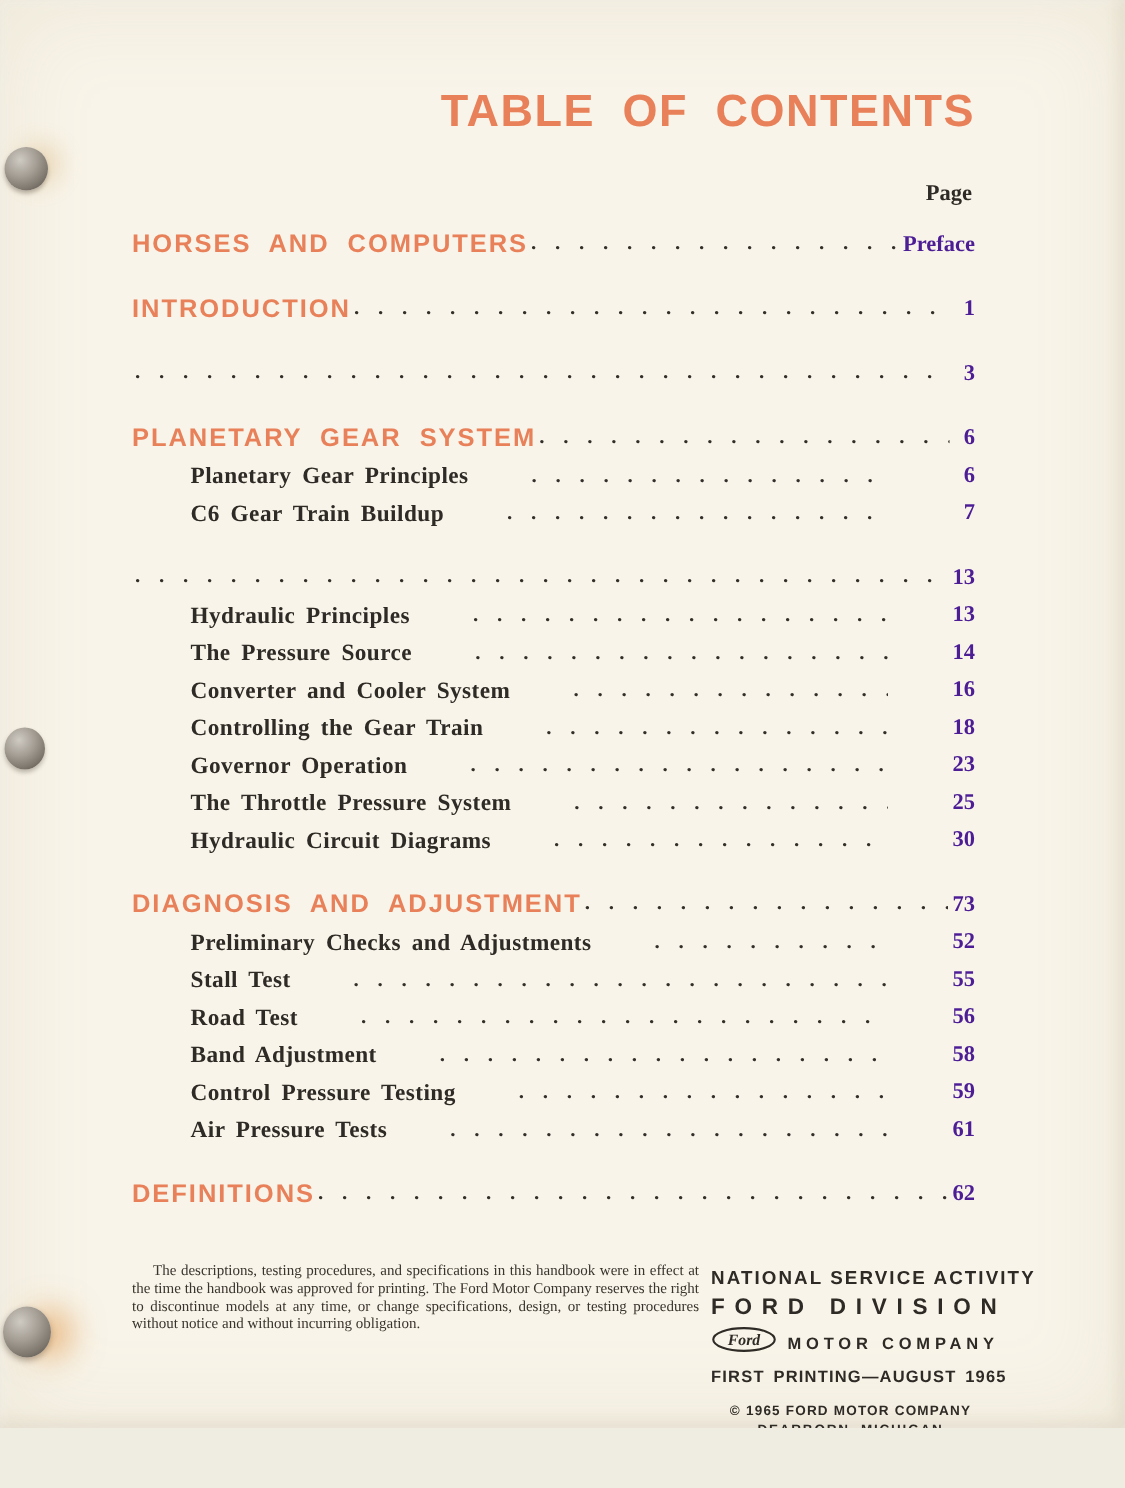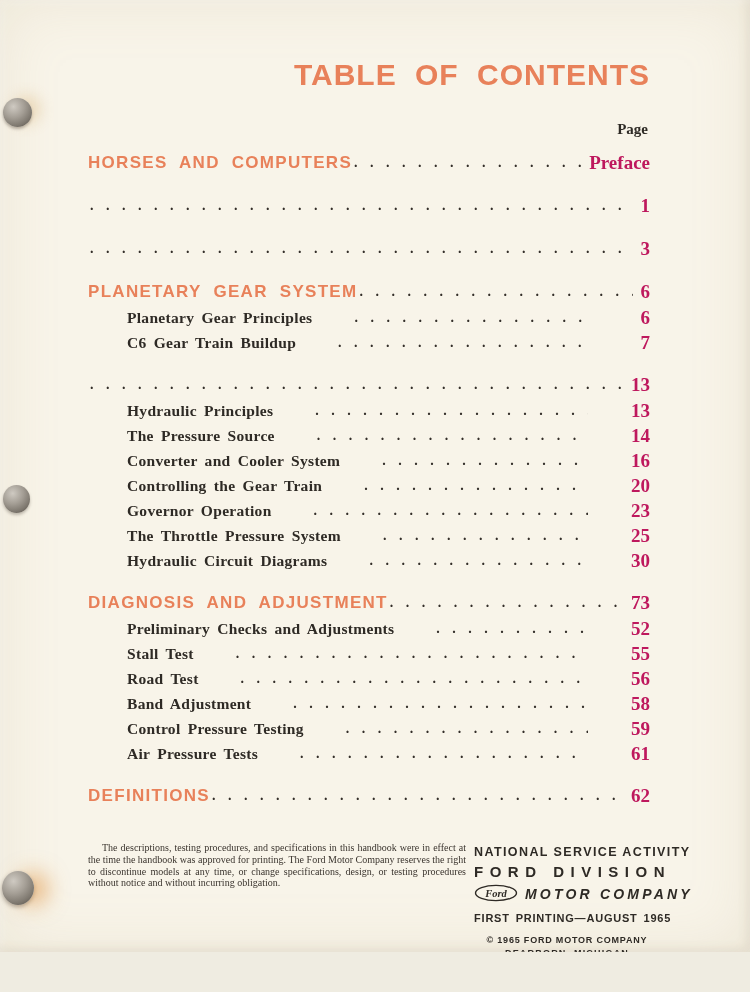--- a/index.html
+++ b/index.html
@@ -93,24 +93,24 @@
     font-family: "Liberation Serif", serif;
     font-weight: bold;
     font-size: 14px;
     letter-spacing: 4.5px;
     color: #332e29;
   }
   .toc-page {
     flex: 0 0 auto;
     font-family: "Liberation Serif", serif;
     font-weight: bold;
-    font-size: 19px;
+    font-size: 15px;
     text-align: right;
     min-width: 14px;
-    color: #be185d;
+    color: #4c1d95;
   }
 
   
   .disclaimer {
     position: absolute;
     left: 88px; top: 842px;
     width: 378px;
     font-family: "Liberation Serif", serif;
     font-size: 10px;
     line-height: 11.8px;
@@ -122,21 +122,21 @@
     position: absolute;
     left: 474px; top: 845px;
     width: 186px;
     font-family: "Liberation Sans", sans-serif;
     font-weight: bold;
     color: #2e2a25;
   }
   .pub-line1 { font-size: 12.5px; letter-spacing: 1.4px; white-space: nowrap; }
   .pub-line2 { font-size: 15px; letter-spacing: 6.5px; white-space: nowrap; margin-top: 4px; }
   .pub-line3 { display: flex; align-items: flex-end; margin-top: 4px; }
-  .pub-line3 .pub-company { font-size: 14px; letter-spacing: 3.2px; margin-left: 7px; white-space: nowrap; font-style: italic; }
+  .pub-line3 .pub-company { font-size: 11px; letter-spacing: 3.2px; margin-left: 7px; white-space: nowrap; }
   .ford-logo { flex: 0 0 auto; }
   .pub-printing { font-size: 11px; letter-spacing: 0.8px; word-spacing: 2px; margin-top: 10px; text-align: center; white-space: nowrap; }
   .pub-copyright { font-size: 9px; letter-spacing: 0.8px; margin-top: 11px; text-align: center; white-space: nowrap; }
   .pub-location { font-size: 9px; letter-spacing: 1.2px; margin-top: 3px; text-align: center; white-space: nowrap; }
 </style>
 </head>
 <body>
 
 <div class="page">
 
@@ -147,20 +147,21 @@
   <div class="toc-title">TABLE OF CONTENTS</div>
   <div class="page-col-label">Page</div>
 
   <div class="toc-list">
       <div class="toc-row section">
       <span class="toc-label">HORSES AND COMPUTERS</span>
       <span class="toc-dots">. . . . . . . . . . . . . . . . . . . . . . . . . . . . . . . . . . . . . . . . . . . . . . . . . . . . . . . . . . . . . . . . . . . . . . . . . . . . . . . . . . . . . . . . . . . . . . . . . . . . . . . . . . . . . . . . . . . . . . . .</span>
       <span class="toc-page">Preface</span>
     </div>
       <div class="toc-row section">
+      <span class="toc-label">INTRODUCTION</span>
       <span class="toc-dots">. . . . . . . . . . . . . . . . . . . . . . . . . . . . . . . . . . . . . . . . . . . . . . . . . . . . . . . . . . . . . . . . . . . . . . . . . . . . . . . . . . . . . . . . . . . . . . . . . . . . . . . . . . . . . . . . . . . . . . . .</span>
       <span class="toc-page">1</span>
     </div>
       <div class="toc-row section">
       <span class="toc-dots">. . . . . . . . . . . . . . . . . . . . . . . . . . . . . . . . . . . . . . . . . . . . . . . . . . . . . . . . . . . . . . . . . . . . . . . . . . . . . . . . . . . . . . . . . . . . . . . . . . . . . . . . . . . . . . . . . . . . . . . .</span>
       <span class="toc-page">3</span>
     </div>
       <div class="toc-row section">
       <span class="toc-label">PLANETARY GEAR SYSTEM</span>
       <span class="toc-dots">. . . . . . . . . . . . . . . . . . . . . . . . . . . . . . . . . . . . . . . . . . . . . . . . . . . . . . . . . . . . . . . . . . . . . . . . . . . . . . . . . . . . . . . . . . . . . . . . . . . . . . . . . . . . . . . . . . . . . . . .</span>
@@ -191,21 +192,21 @@
       <span class="toc-page">14</span>
     </div>
       <div class="toc-row sub">
       <span class="toc-label">Converter and Cooler System</span>
       <span class="toc-dots">. . . . . . . . . . . . . . . . . . . . . . . . . . . . . . . . . . . . . . . . . . . . . . . . . . . . . . . . . . . . . . . . . . . . . . . . . . . . . . . . . . . . . . . . . . . . . . . . . . . . . . . . . . . . . . . . . . . . . . . .</span>
       <span class="toc-page">16</span>
     </div>
       <div class="toc-row sub">
       <span class="toc-label">Controlling the Gear Train</span>
       <span class="toc-dots">. . . . . . . . . . . . . . . . . . . . . . . . . . . . . . . . . . . . . . . . . . . . . . . . . . . . . . . . . . . . . . . . . . . . . . . . . . . . . . . . . . . . . . . . . . . . . . . . . . . . . . . . . . . . . . . . . . . . . . . .</span>
-      <span class="toc-page">20</span>
+      <span class="toc-page">18</span>
     </div>
       <div class="toc-row sub">
       <span class="toc-label">Governor Operation</span>
       <span class="toc-dots">. . . . . . . . . . . . . . . . . . . . . . . . . . . . . . . . . . . . . . . . . . . . . . . . . . . . . . . . . . . . . . . . . . . . . . . . . . . . . . . . . . . . . . . . . . . . . . . . . . . . . . . . . . . . . . . . . . . . . . . .</span>
       <span class="toc-page">23</span>
     </div>
       <div class="toc-row sub">
       <span class="toc-label">The Throttle Pressure System</span>
       <span class="toc-dots">. . . . . . . . . . . . . . . . . . . . . . . . . . . . . . . . . . . . . . . . . . . . . . . . . . . . . . . . . . . . . . . . . . . . . . . . . . . . . . . . . . . . . . . . . . . . . . . . . . . . . . . . . . . . . . . . . . . . . . . .</span>
       <span class="toc-page">25</span>

